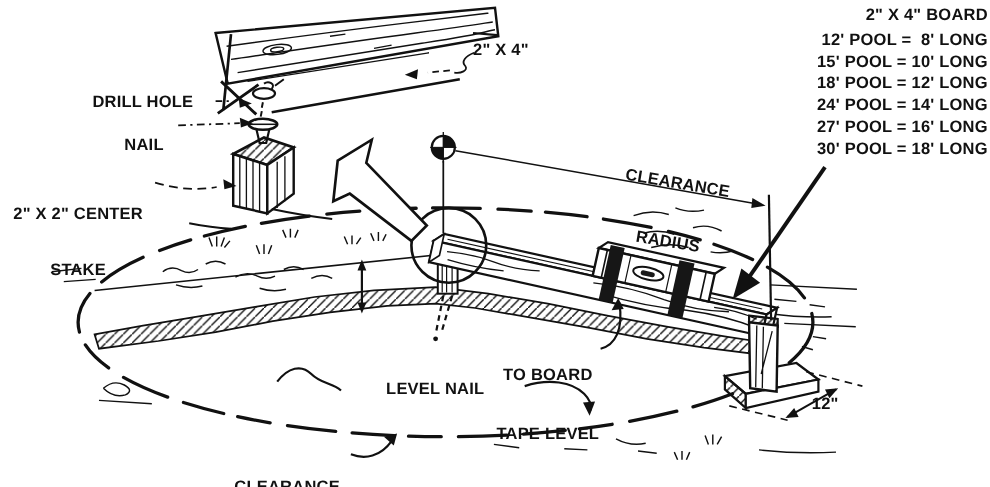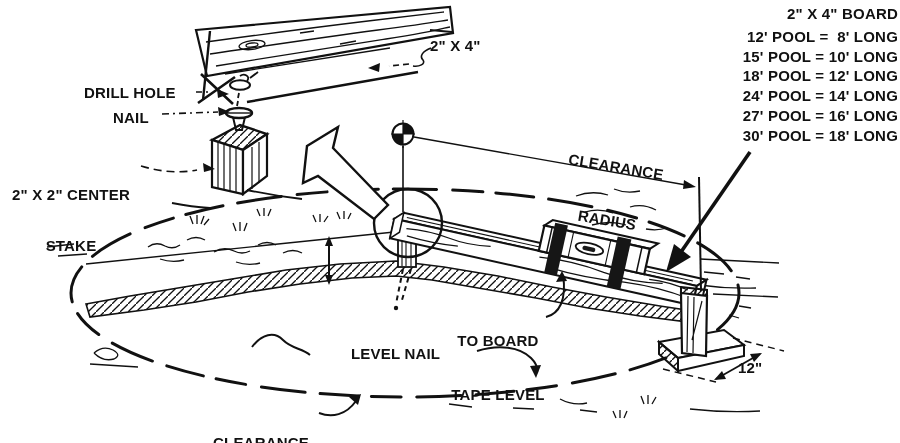--- a/index.html
+++ b/index.html
@@ -204,21 +204,21 @@
   </g>
 
   <g>
     <line x1="329" y1="243" x2="329" y2="278" stroke="#111" stroke-width="2"></line>
     <polygon points="329,236 325,246 333,246" fill="#111"></polygon>
     <polygon points="329,285 325,275 333,275" fill="#111"></polygon>
   </g>
 </svg>
 
 <div class="lbl" style="left:84px;top:84px;">DRILL HOLE</div>
-<div class="lbl" style="left:113px;top:109px;text-align:center;">NAIL</div>
+<div class="lbl" style="left:113px;top:123px;text-align:center;">NAIL</div>
 <div class="lbl ctr" style="left:2px;top:152px;width:138px;line-height:17px;">
   <div>2" X 2" CENTER</div>
   <div>STAKE</div>
 </div>
 <div class="lbl" style="left:430px;top:37px;">2" X 4"</div>
 <div class="lbl ctr rot" style="left:544px;top:122px;width:138px;">
   <div>CLEARANCE</div>
   <div>RADIUS</div>
 </div>
 <div class="lbl ctr" style="left:443px;top:296px;width:110px;">

